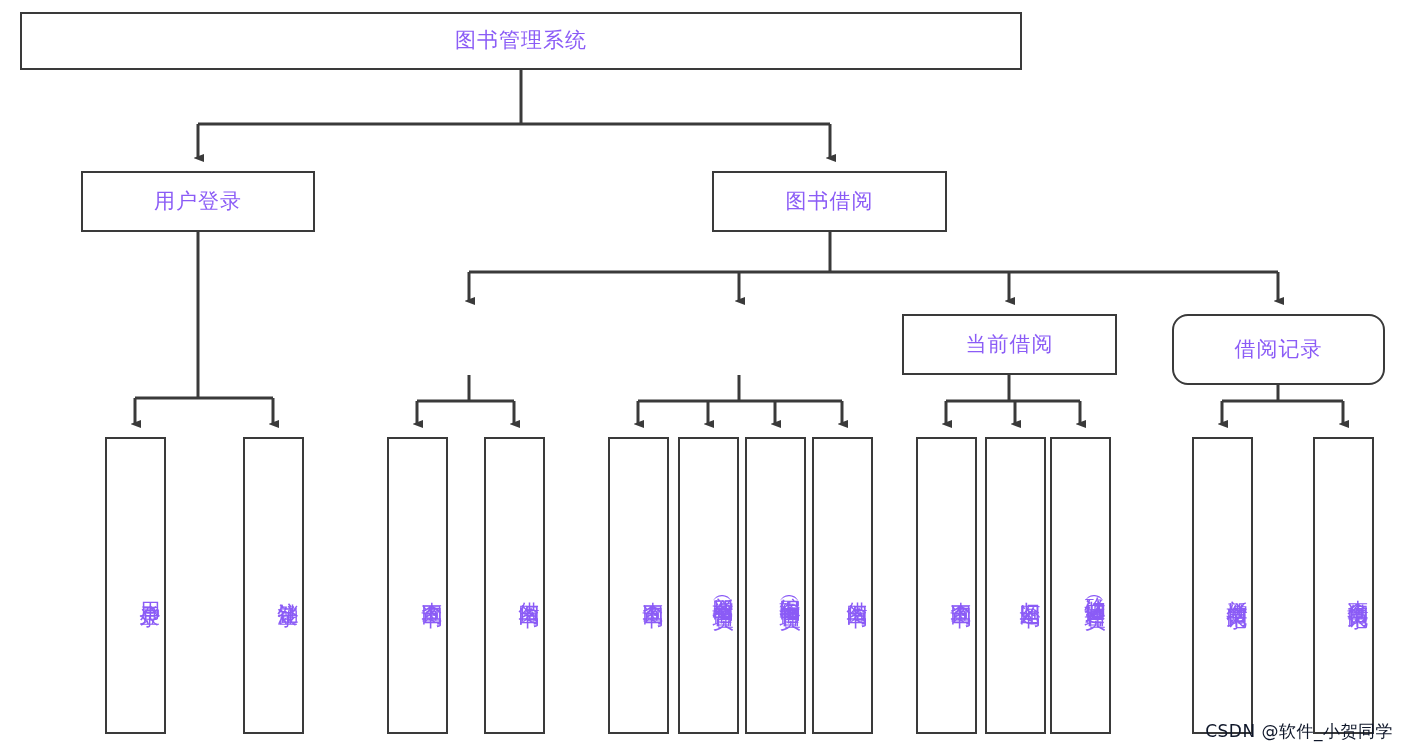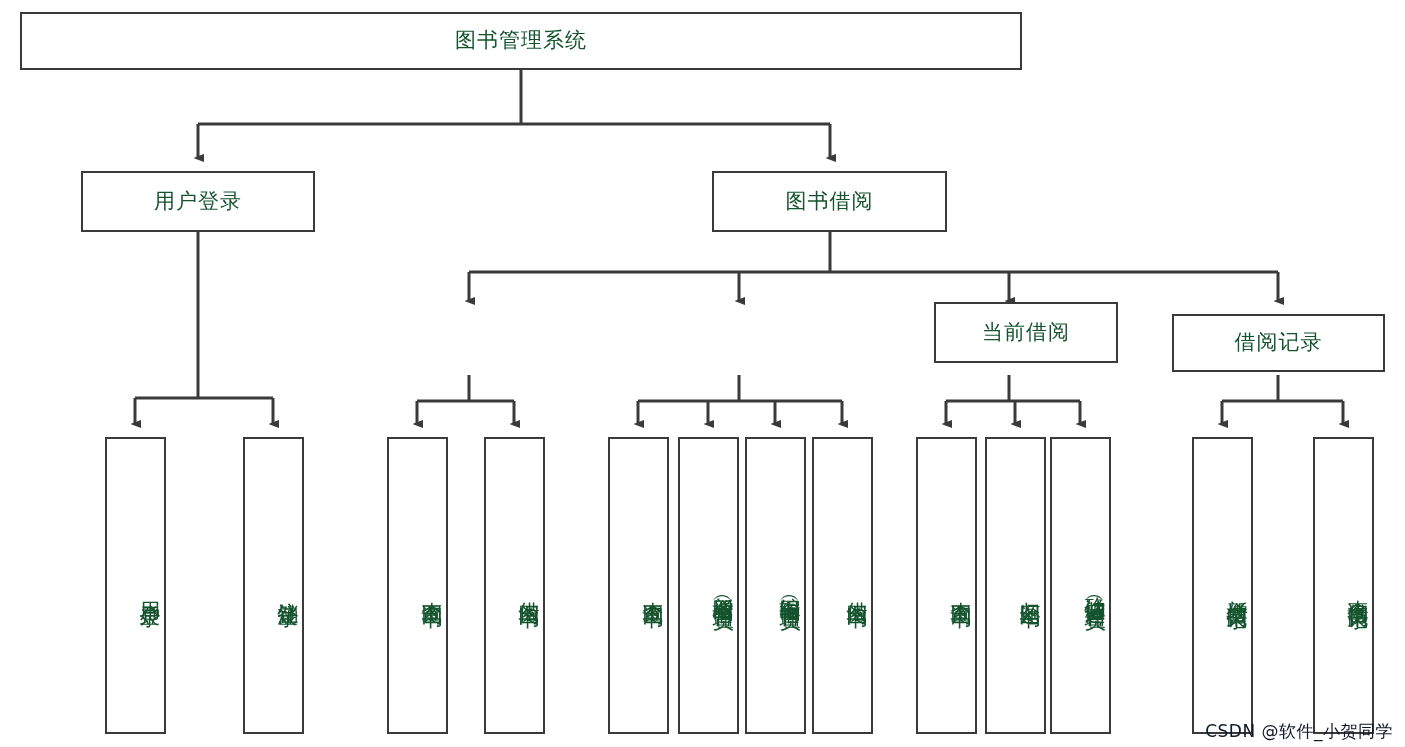--- a/index.html
+++ b/index.html
@@ -27,21 +27,21 @@
     pointer-events: none;
   }
   .node {
     position: absolute;
     box-sizing: border-box;
     border: 2px solid #3a3a3a;
     background: #ffffff;
     display: flex;
     align-items: center;
     justify-content: center;
-    color: #14532d;
+    color: #8b5cf6;
     text-align: center;
   }
   .node.horizontal {
     font-size: 21px;
     letter-spacing: 1px;
     line-height: 1.2;
   }
   .node.vertical {
     writing-mode: vertical-rl;
     text-orientation: upright;
@@ -129,24 +129,24 @@
     <span class="label">图书管理系统</span>
   </div>
 
   <div class="node horizontal" style="left: 81px; top: 171px; width: 234px; height: 61px;">
     <span class="label">用户登录</span>
   </div>
   <div class="node horizontal" style="left: 712px; top: 171px; width: 235px; height: 61px;">
     <span class="label">图书借阅</span>
   </div>
 
-  <div class="node horizontal" style="left: 902px; top: 302px; width: 184px; height: 61px; margin-left: 32px;">
+  <div class="node horizontal" style="left: 902px; top: 314px; width: 215px; height: 61px;">
     <span class="label">当前借阅</span>
   </div>
-  <div class="node horizontal" style="left: 1172px; top: 314px; width: 213px; height: 58px;">
+  <div class="node horizontal" style="left: 1172px; top: 314px; width: 213px; height: 71px; border-radius: 16px;">
     <span class="label">借阅记录</span>
   </div>
 
   <div class="node vertical" style="left: 105px; top: 437px; width: 61px; height: 297px;">
     <span class="label">用户登录</span>
   </div>
   <div class="node vertical" style="left: 243px; top: 437px; width: 61px; height: 297px;">
     <span class="label">注销登录</span>
   </div>
   <div class="node vertical" style="left: 387px; top: 437px; width: 61px; height: 297px;">

